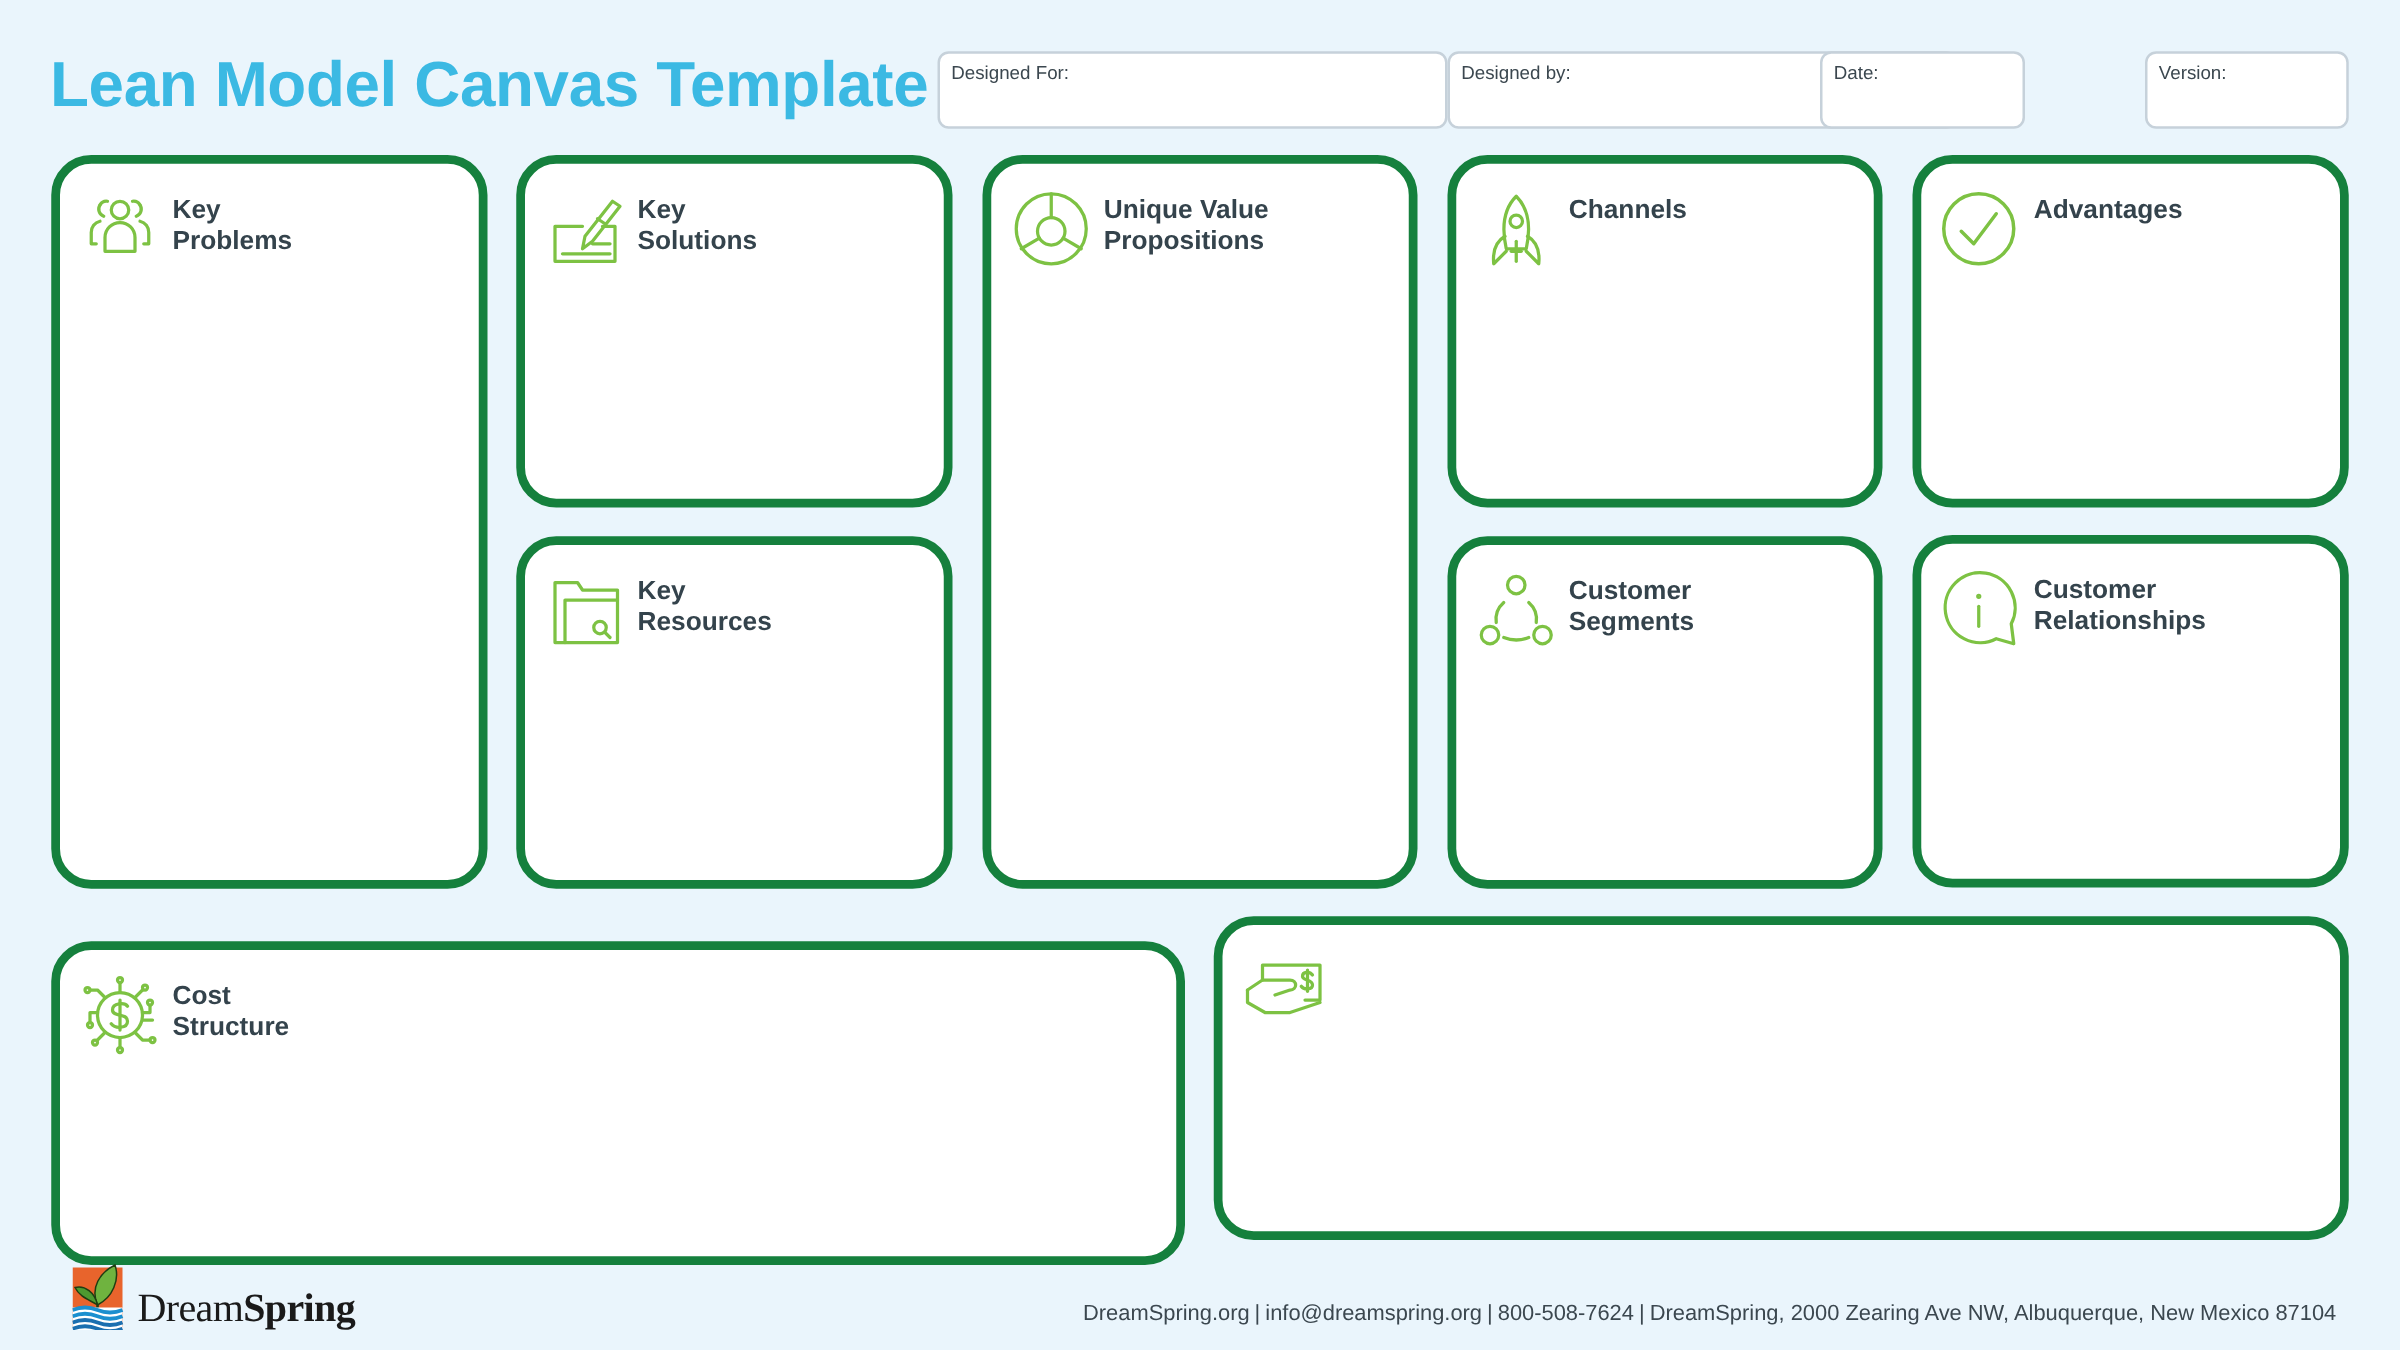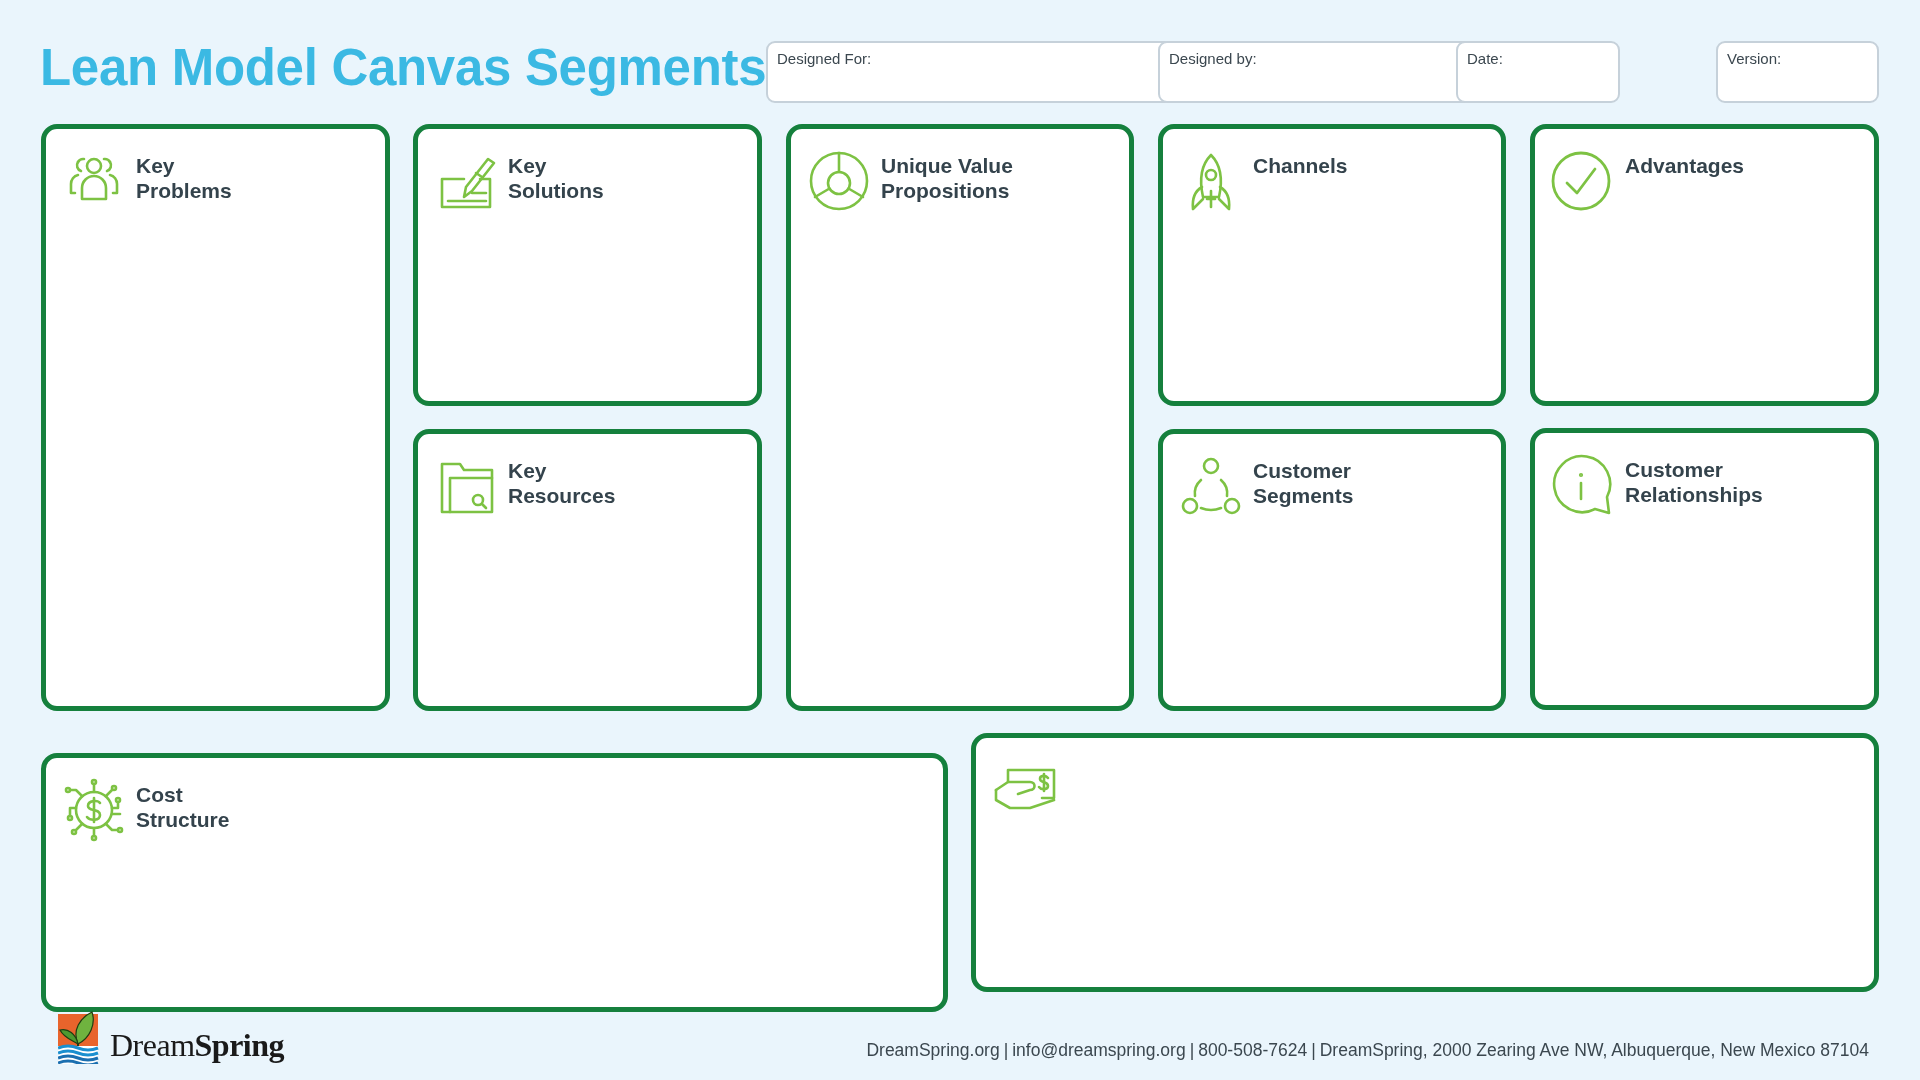--- a/index.html
+++ b/index.html
@@ -33,22 +33,22 @@
     display: block;
   }
   .meta-box input {
     border: none; outline: none; background: transparent;
     width: 100%; font-size: 15px; margin-top: 2px;
     font-family: "Liberation Sans", sans-serif;
   }
   .card {
     position: absolute;
     background: #ffffff;
-    border: 5px solid #15803d;
-    border-radius: 16px;
+    border: 7px solid #15803d;
+    border-radius: 32px;
   }
   .card .head {
     position: absolute;
     left: 16px; top: 20px;
     display: flex;
     align-items: flex-start;
   }
   .card .icon {
     width: 64px; height: 64px;
     flex: 0 0 64px;
@@ -90,23 +90,23 @@
     right: 51px; top: 1040px;
     font-size: 17.5px;
     color: #3b474f;
     white-space: nowrap;
   }
   .footer-info .sep { margin: 0 4px; color: #3b474f; }
 </style>
 </head>
 <body>
 
-<div class="title">Lean Model Canvas Segments</div>
-
-<div class="meta-box" style="left:766px; width:408px;">
+<div class="title">Lean Model Canvas Template</div>
+
+<div class="meta-box" style="left:750px; width:408px;">
   <span class="lbl">Designed For:</span>
   <input type="text" value="" style="">
 </div>
 <div class="meta-box" style="left:1158px; width:408px;">
   <span class="lbl">Designed by:</span>
   <input type="text" value="" style="">
 </div>
 <div class="meta-box" style="left:1456px; width:164px;">
   <span class="lbl">Date:</span>
   <input type="text" value="" style="">

